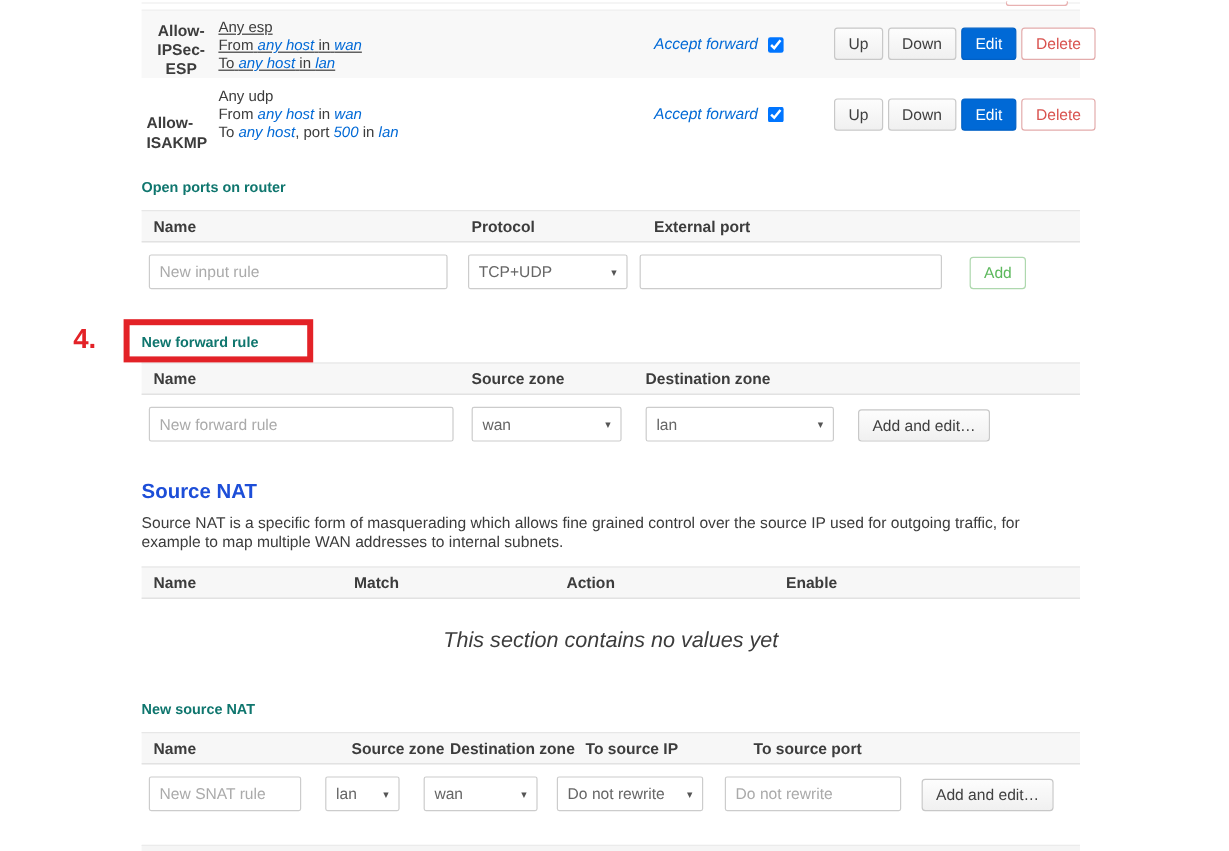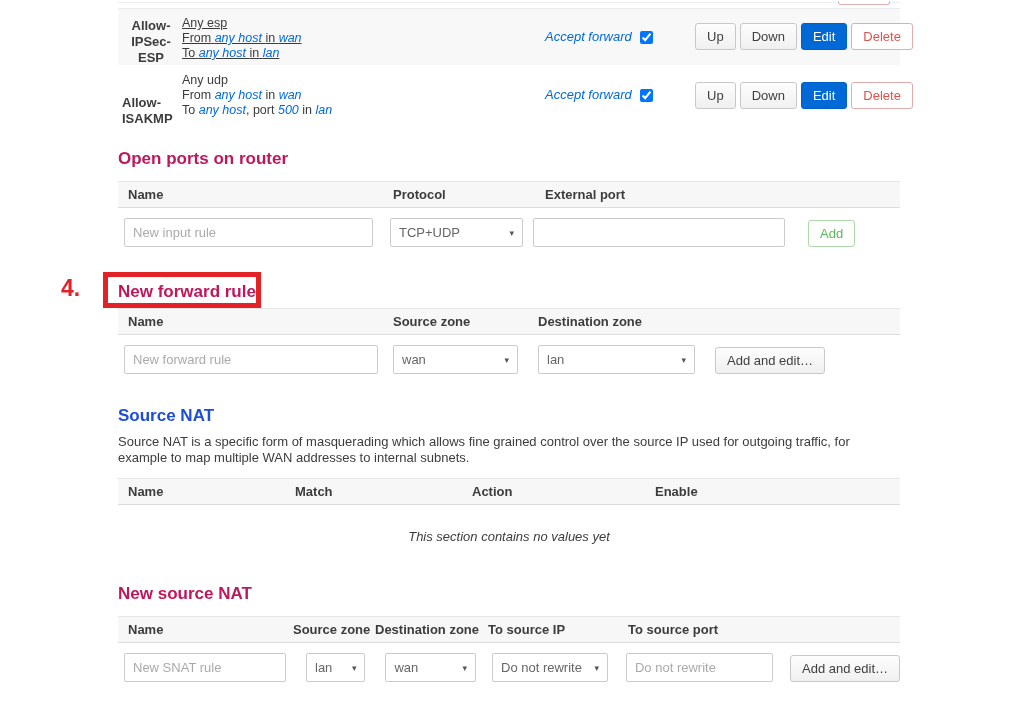--- a/index.html
+++ b/index.html
@@ -29,21 +29,21 @@
   .rr-btns { position:absolute; left:577px; display:flex; gap:4px; }
   .r1 .rr-btns { top:14px; } .r2 .rr-btns { top:17px; }
 
   .btn { height:27px; padding:0 11px; font-size:13px; border-radius:3px; border:1px solid #c8c8c8;
     background:linear-gradient(#fdfdfd,#f0f0f0); color:#404040; display:inline-flex; align-items:center;
     justify-content:center; cursor:pointer; white-space:nowrap; }
   .btn-primary { background:#0069d6; border-color:#0060c5; color:#fff; }
   .btn-danger  { background:#fff; border-color:#e3acac; color:#d9534f; }
   .btn-success { background:#fff; border-color:#aed8ae; color:#5cb85c; }
 
-  h3.sec { font-size:17px; font-weight:700; color:#be185d; }
+  h3.sec { font-size:12px; font-weight:700; color:#0f766e; }
   h2.sec { font-size:17px; font-weight:700; color:#1d4ed8; }
 
   .thead { display:grid; padding:0 10px; height:27px; align-items:center; background:#f7f7f7;
     border-top:1px solid #e7e7e7; border-bottom:1px solid #dcdcdc; font-size:13px; font-weight:700; color:#3c3c3c; }
   .cols-open { grid-template-columns:265px 152px 1fr; }
   .cols-fwd  { grid-template-columns:265px 145px 1fr; }
   .cols-snat { grid-template-columns:167px 177px 183px 1fr; }
   .cols-nsnat{ grid-template-columns:165px 82px 113px 140px 1fr; }
 
   .form-row { display:flex; align-items:flex-end; padding:10px 0 12px; }
@@ -64,23 +64,23 @@
   .nfr-wrap { position:relative; margin-top:16px; height:33px; }
   .nfr-wrap h3 { position:relative; line-height:33px; z-index:1; }
   .red-box { position:absolute; left:-15px; top:-3px; width:158px; height:36px; border:5px solid #e32227; z-index:2; }
   .step-num { position:absolute; left:-57px; top:0px; font-size:23px; font-weight:700; color:#e32227; }
   .fw-name { margin-left:6px; width:254px; }
   .fw-src { margin-left:15px; width:125px; }
   .fw-dst { margin-left:20px; width:157px; }
   .fw-add { margin-left:20px; }
 
   .snat-desc { margin-top:8px; font-size:13px; line-height:16px; color:#3c3c3c; }
-  .empty-row { padding:24px 0 30px; text-align:center; font-style:italic; font-size:13px; color:#3c3c3c; }
-
-  .ns-name { margin-left:6px; width:162px; }
+  .empty-row { padding:24px 0 30px; text-align:center; font-style:italic; font-size:18px; color:#3c3c3c; }
+
+  .ns-name { margin-left:6px; width:127px; }
   .ns-src { margin-left:20px; width:62px; }
   .ns-dst { margin-left:20px; width:95px; }
   .ns-ip  { margin-left:16px; width:122px; }
   .ns-port{ margin-left:18px; width:147px; }
   .ns-add { margin-left:17px; }
 
   .footer-band { margin-top:16px; height:46px; background:#f5f5f5; border-top:1px solid #ebebeb;
     display:flex; align-items:center; justify-content:flex-end; gap:8px; padding-right:12px; }
 
   .mt26 { margin-top:26px; } .mt12 { margin-top:12px; } .mt20 { margin-top:20px; } .mt10 { margin-top:10px; }

